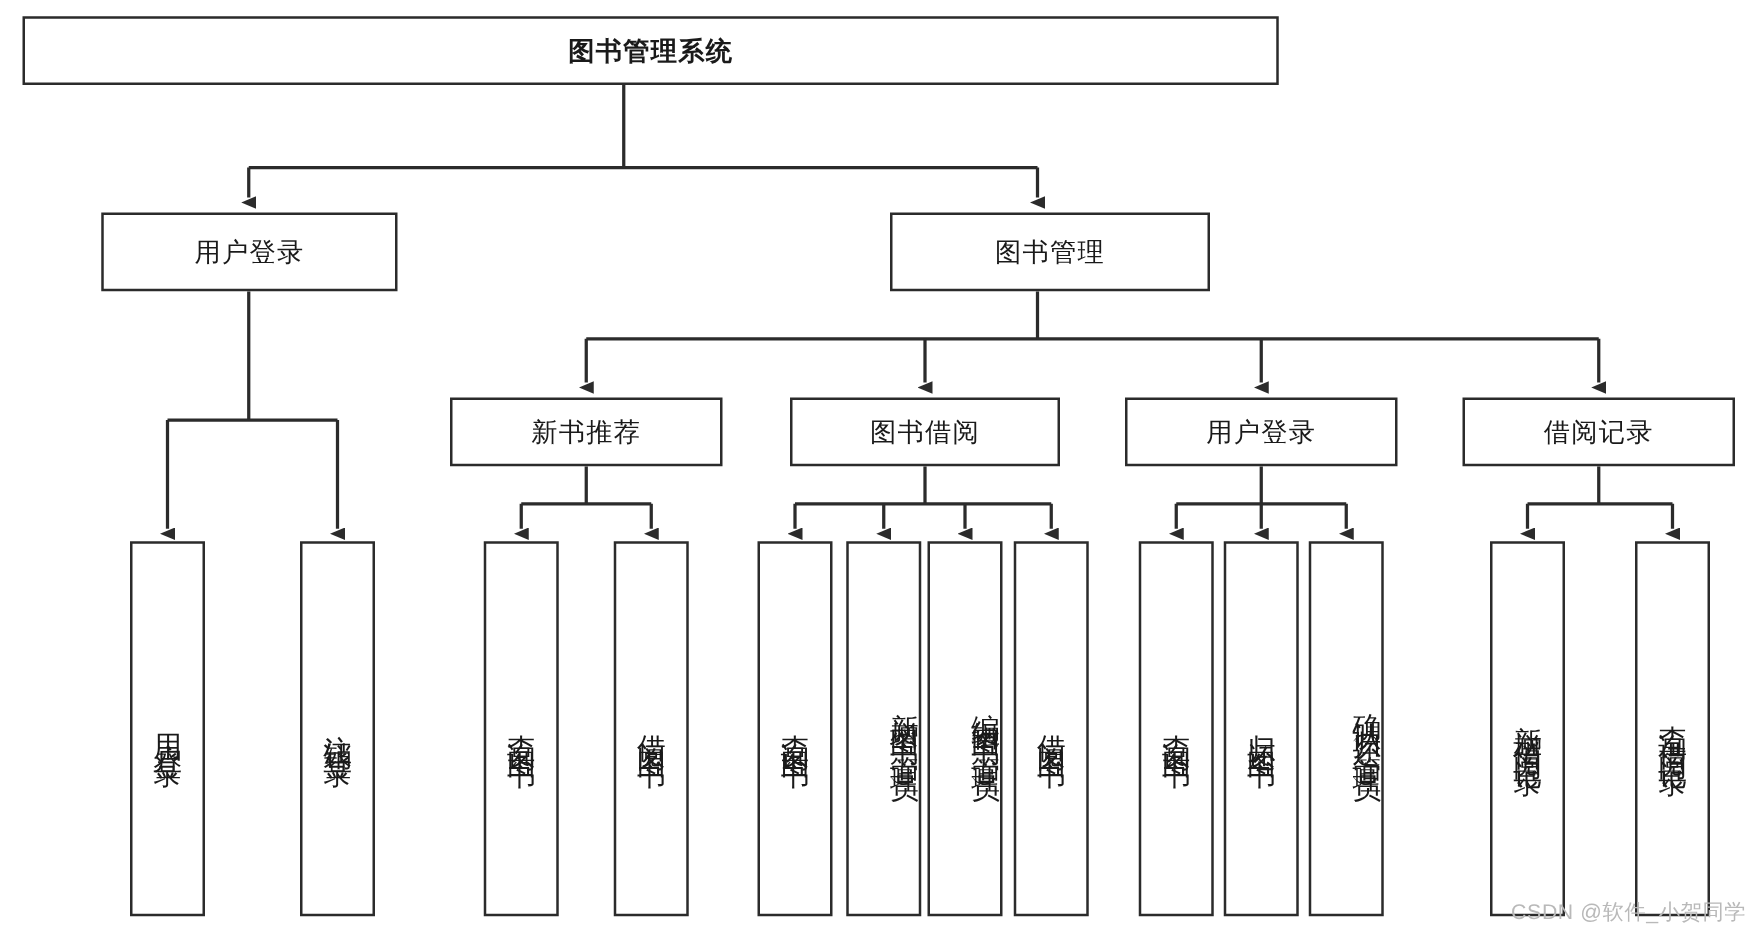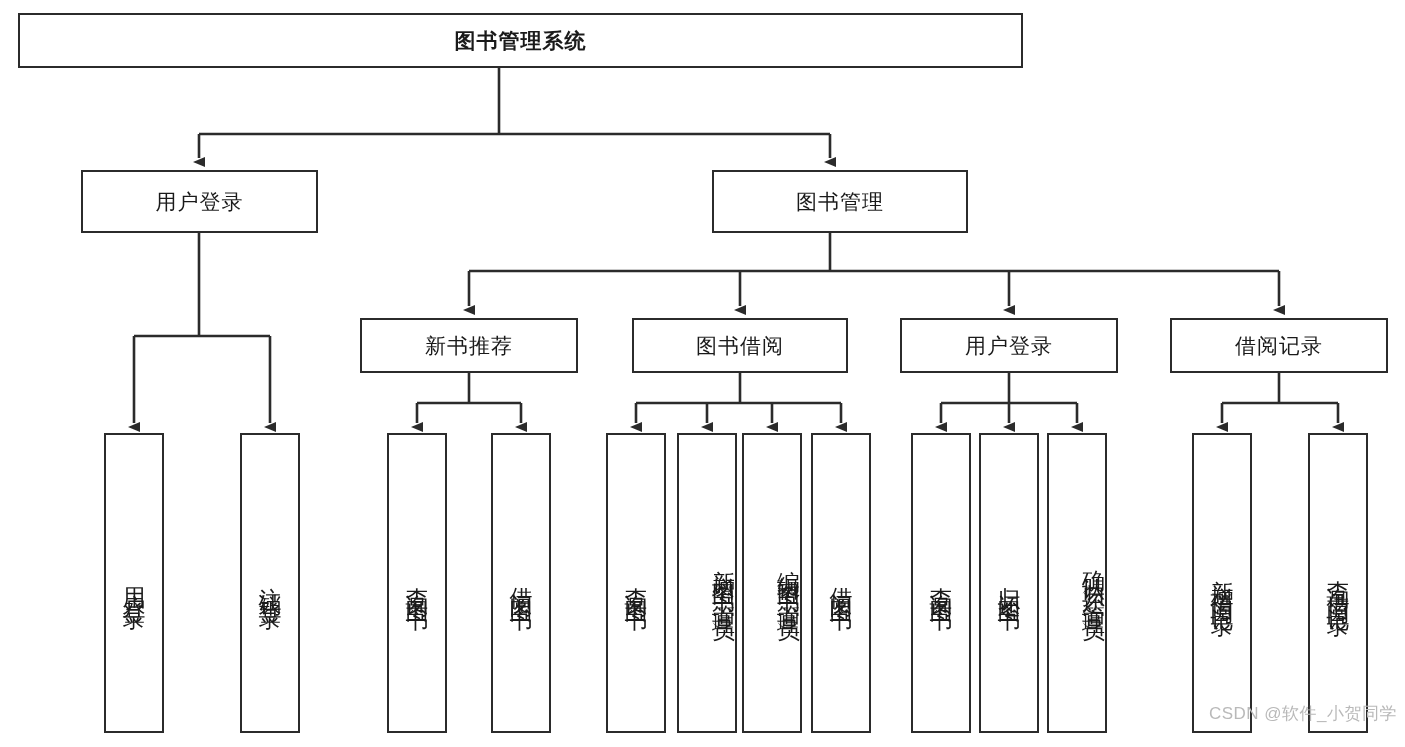--- a/index.html
+++ b/index.html
@@ -46,21 +46,21 @@
     padding: 10px 0;
     align-items: flex-start;
     justify-content: center;
   }
   .node.v.mid {
     align-items: center;
   }
   .watermark {
     position: absolute;
     right: 8px;
-    bottom: 22px;
+    bottom: 6px;
     font-size: 17px;
     color: #b9b9b9;
     letter-spacing: 0.5px;
     white-space: nowrap;
   }
 </style>
 </head>
 <body>
 
 <div id="canvas">

